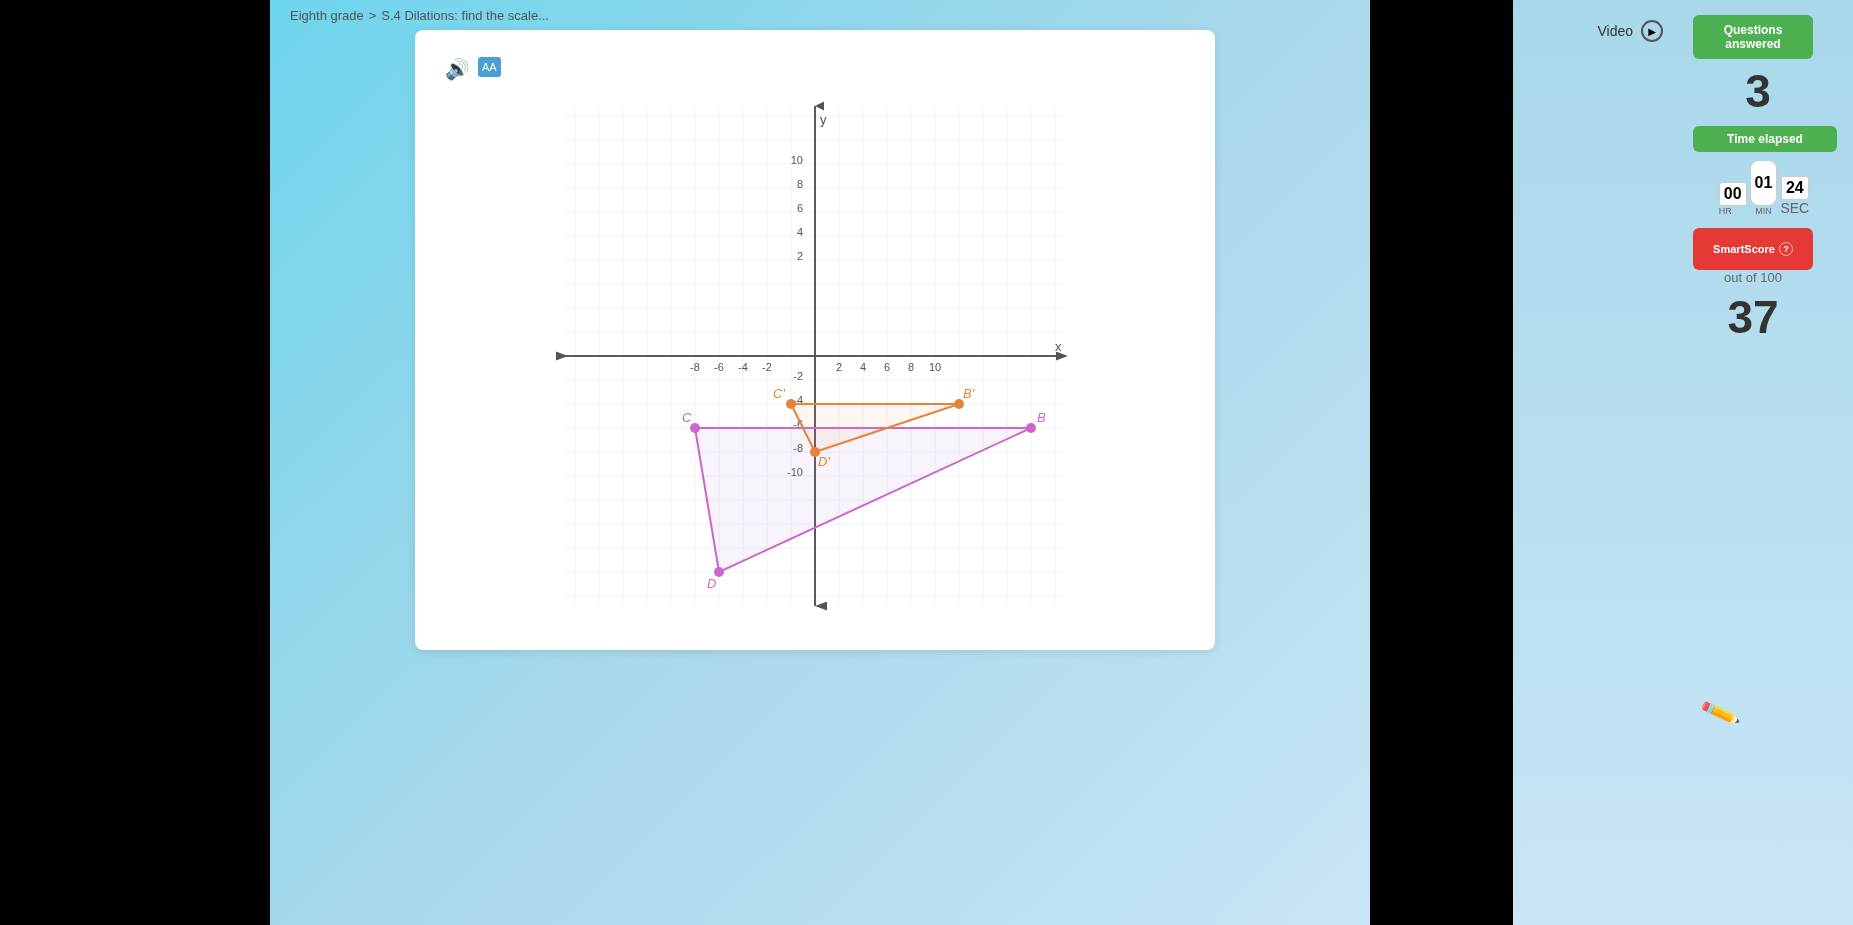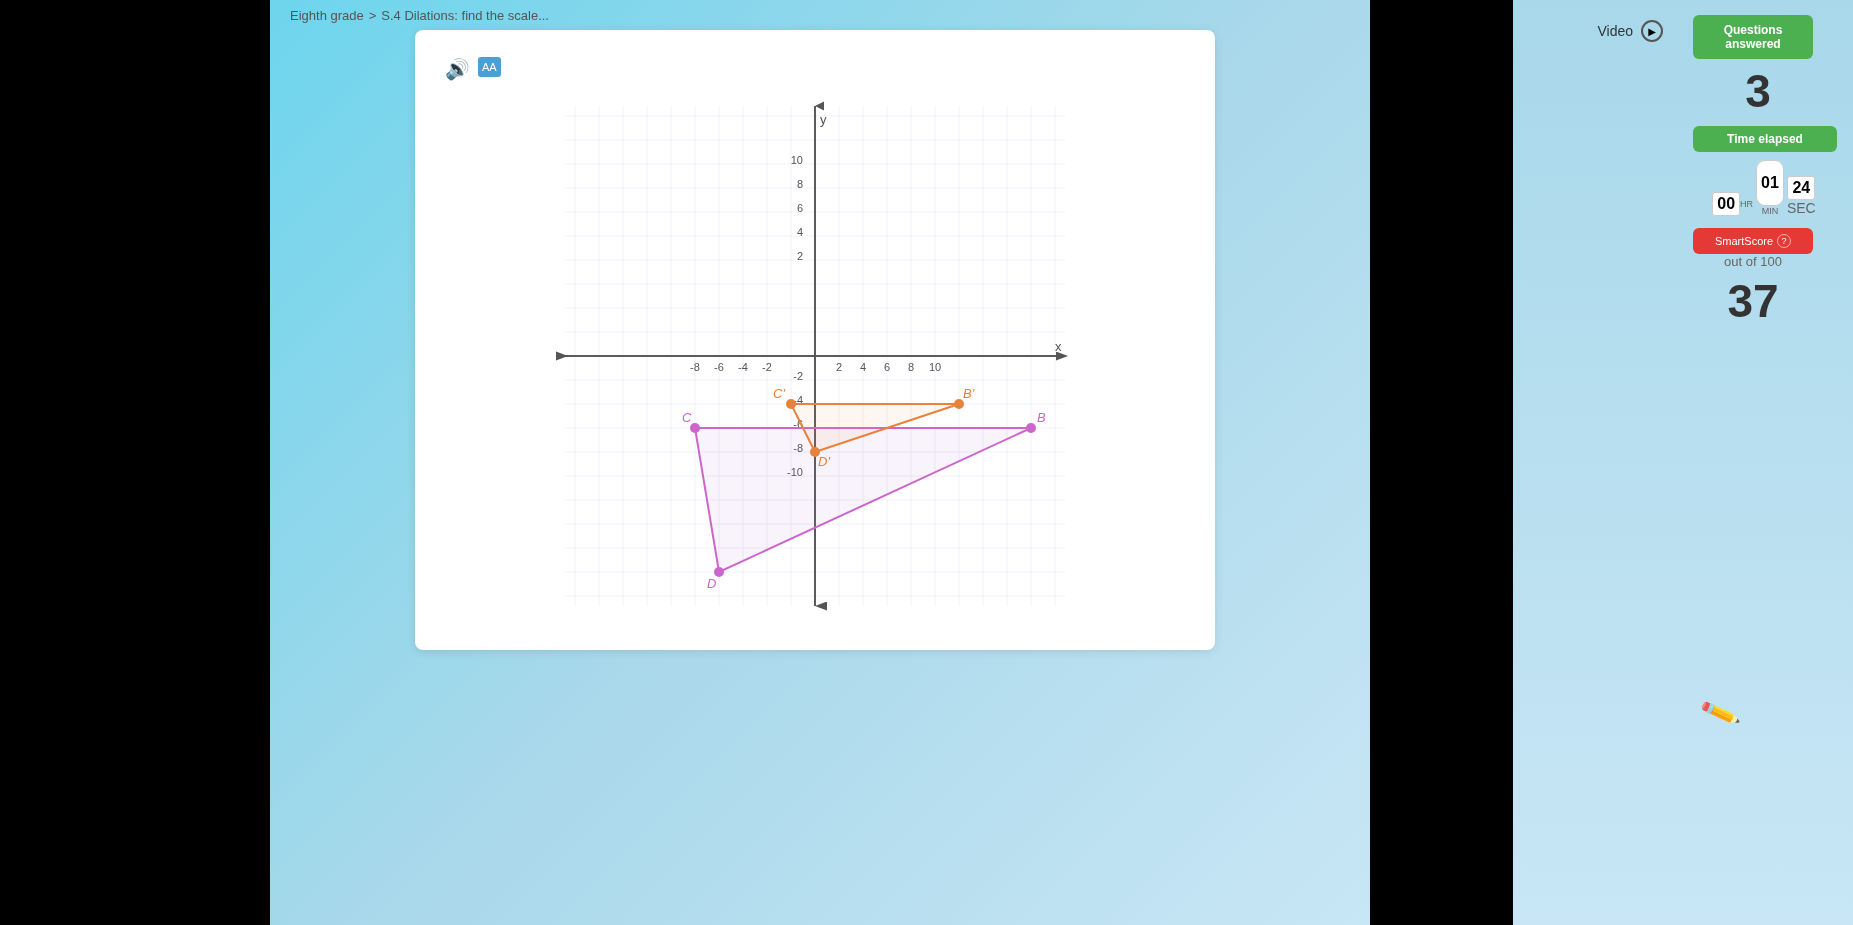--- a/index.html
+++ b/index.html
@@ -272,35 +272,35 @@
 <div style="position:absolute; top:15px; right:30px; width:130px;">
   <button class="questions-answered-btn" style="background:#4caf50;color:#fff;border:none;border-radius:6px;padding:8px 0;font-size:12px;font-weight:bold;text-align:center;cursor:pointer;width:120px;white-space:pre-line;">Questions
 answered</button>
 
   <div style="font-size:46px;font-weight:bold;color:#333;text-align:center;margin-top:5px;">3</div>
 
   <div style="background:#4caf50;color:#fff;border-radius:6px;padding:6px 12px;font-size:12px;font-weight:bold;text-align:center;margin-top:8px;width:144px;">Time
 elapsed</div>
 
   <div style="display:flex;align-items:flex-end;gap:3px;margin-top:8px;justify-content:center;">
-    <div style="display:flex;flex-direction:row;align-items:center;padding-left:12px;">
+    <div style="display:flex;flex-direction:column;padding-left:12px;">
       <span style="font-size:16px;font-weight:bold;border:1px solid #ccc;padding:2px 4px;border-radius:3px;background:#fff;">00</span>
       <span style="font-size:9px;color:#666;">HR</span>
     </div>
     <div style="display:flex;flex-direction:column;align-items:center;">
       <span style="font-size:16px;font-weight:bold;border:1px solid #ccc;padding:13px 4px;border-radius:9px;background:#fff;">01</span>
       <span style="font-size:9px;color:#666;">MIN</span>
     </div>
     <div style="display:flex;flex-direction:column;align-items:center;">
       <span style="font-size:16px;font-weight:bold;border:1px solid #ccc;padding:2px 4px;border-radius:3px;background:#fff;">24</span>
       <span style="font-size:14px;color:#666;">SEC</span>
     </div>
   </div>
 
-  <div style="background:#e53935;color:#fff;border-radius:6px;padding:6px 12px;font-size:11px;font-weight:normal;text-align:center;margin-top:12px;width:120px;display:flex;align-items:center;justify-content:center;gap:4px;">
+  <div style="background:#e53935;color:#fff;border-radius:6px;padding:14px 12px;font-size:11px;font-weight:bold;text-align:center;margin-top:12px;width:120px;display:flex;align-items:center;justify-content:center;gap:4px;">
     <span>SmartScore</span>
     <span style="border:1px solid rgba(255,255,255,0.6);border-radius:50%;width:14px;height:14px;display:inline-flex;align-items:center;justify-content:center;font-size:9px;">?</span>
   </div>
   <div style="font-size:13px;color:#666;text-align:center;width:120px;">out of 100</div>
 
   <div style="font-size:46px;font-weight:bold;color:#333;text-align:center;margin-top:5px;width:120px;">37</div>
 </div>
 
 <div style="position:absolute;bottom:195px;right:115px;font-size:28px;transform:rotate(-20deg);cursor:pointer;color:#5b9bd5;">✏️</div>
 

